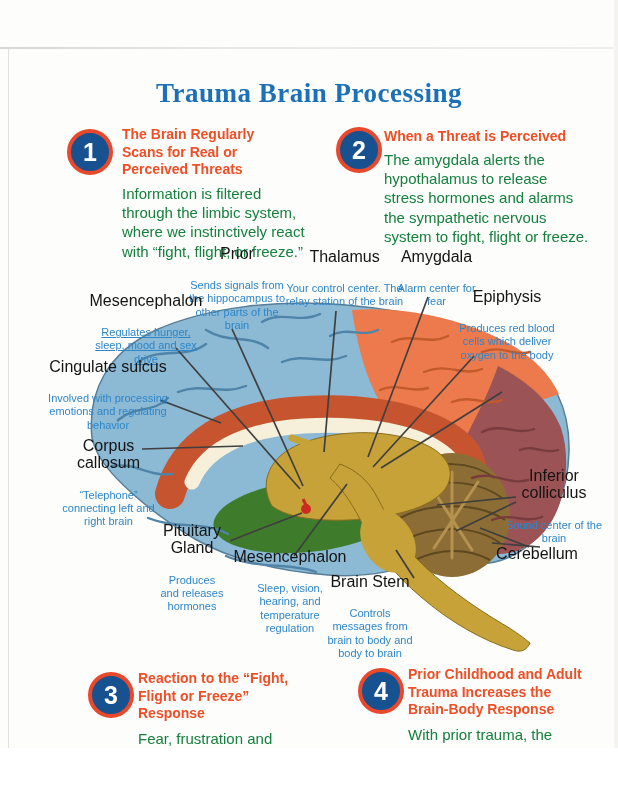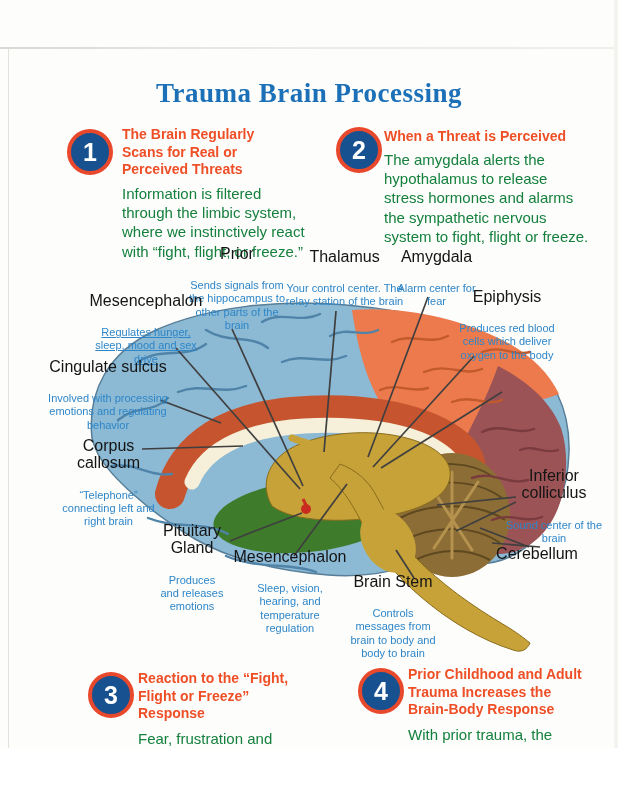--- a/index.html
+++ b/index.html
@@ -170,26 +170,26 @@
   <div class="blabel" style="left:56px;top:437px;width:105px;">
     <div class="h">Corpus callosum</div>
     <div class="d" style="max-width:100px;">“Telephone” connecting left and right brain</div>
   </div>
   <div class="blabel" style="left:505px;top:467px;width:98px;">
     <div class="h">Inferior colliculus</div>
     <div class="d">Sound center of the brain</div>
   </div>
   <div class="blabel" style="left:160px;top:522px;width:64px;">
     <div class="h">Pituitary Gland</div>
-    <div class="d">Produces and releases emotions</div>
+    <div class="d">Produces and releases hormones</div>
   </div>
   <div class="blabel" style="left:225px;top:548px;width:130px;text-align:center;">
     <div class="h">Mesencephalon</div>
     <div class="d" style="max-width:96px;">Sleep, vision, hearing, and temperature regulation</div>
   </div>
-  <div class="blabel" style="left:338px;top:573px;width:110px;text-align:center;">
+  <div class="blabel" style="left:315px;top:573px;width:110px;text-align:center;">
     <div class="h">Brain Stem</div>
     <div class="d" style="max-width:88px;">Controls messages from brain to body and body to brain</div>
   </div>
   <div class="blabel" style="left:472px;top:545px;width:130px;">
     <div class="h">Cerebellum</div>
   </div>
 </div>
 
 </body></html>

